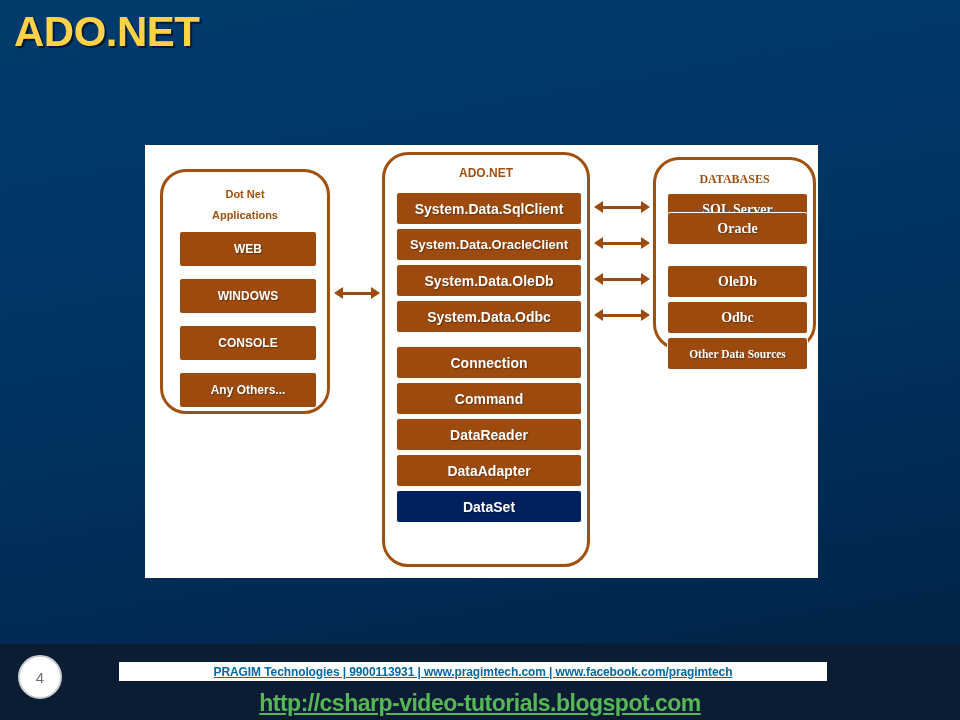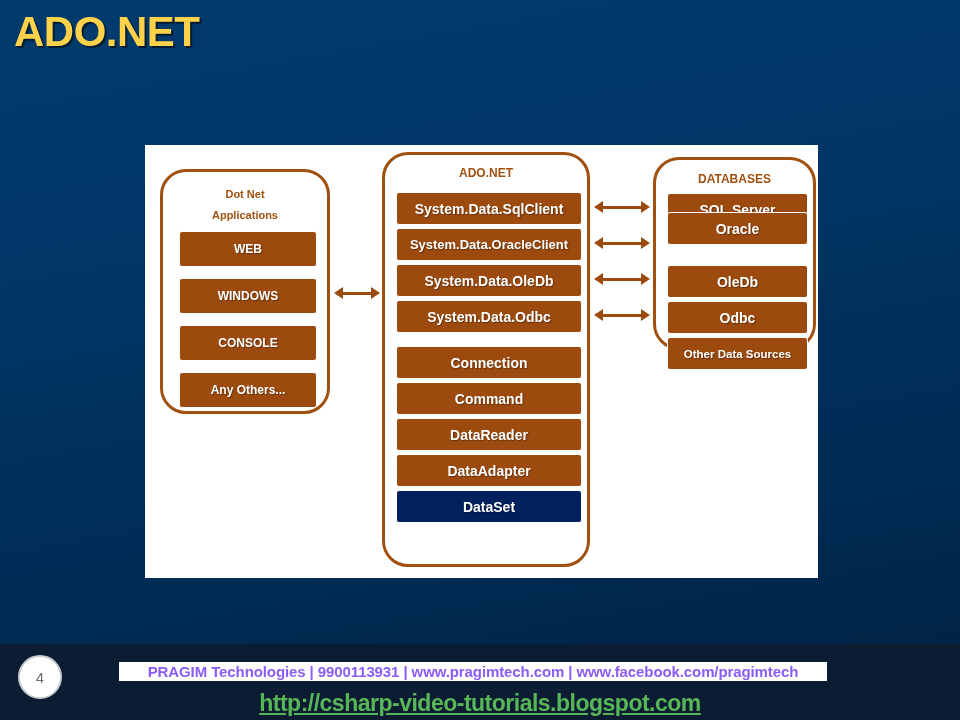--- a/index.html
+++ b/index.html
@@ -47,21 +47,21 @@
   
   .group {
     position: absolute;
     border: 3px solid #a0500f;
     border-radius: 26px;
     background: #ffffff;
     box-sizing: border-box;
   }
   #group-dotnet  { left: 15px;  top: 24px;  width: 170px; height: 245px; }
   #group-adonet  { left: 237px; top: 7px;   width: 208px; height: 415px; }
-  #group-db      { left: 508px; top: 12px;  width: 163px; height: 193px; }
+  #group-db      { left: 508px; top: 12px;  width: 163px; height: 193px; font-family: Liberation Serif, serif; }
 
   .group-title {
     position: absolute;
     left: 0;
     right: 0;
     text-align: center;
     color: #a0500f;
     font-weight: bold;
   }
   #title-dotnet {
@@ -171,28 +171,29 @@
   }
   #footer-banner {
     position: absolute;
     left: 118px;
     top: 661px;
     width: 710px;
     height: 21px;
     background: #ffffff;
     border: 1px solid #0b1c33;
     box-sizing: border-box;
-    color: #8b5cf6;
-    font-size: 15px;
+    color: #0369a1;
+    font-size: 12px;
     font-weight: bold;
     display: flex;
     align-items: center;
     justify-content: center;
     white-space: nowrap;
     letter-spacing: -0.1px;
+    text-decoration: underline;
   }
   #footer-url {
     position: absolute;
     left: 0;
     right: 0;
     top: 690px;
     text-align: center;
     color: #57b757;
     font-size: 23px;
     font-weight: bold;

